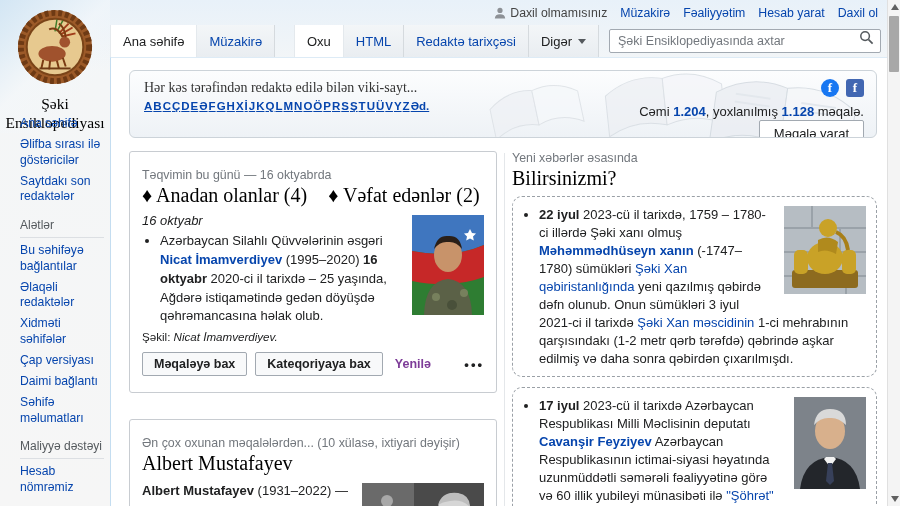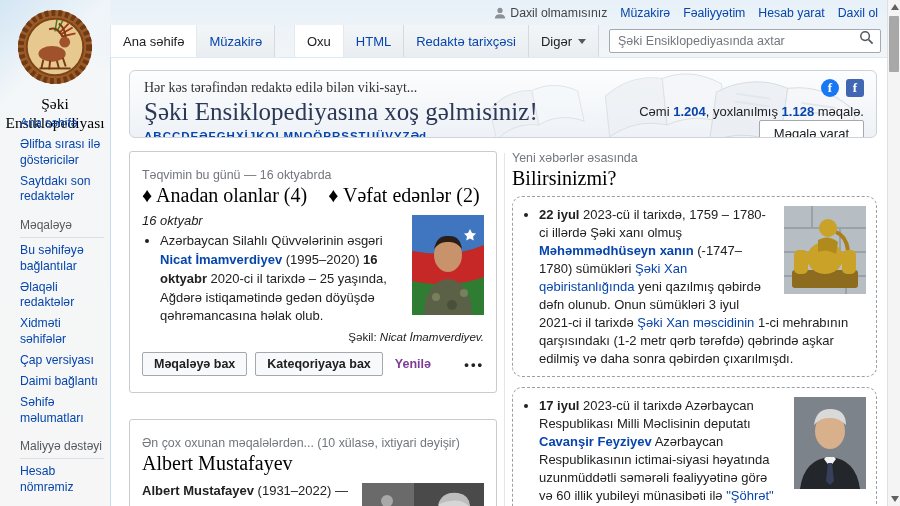--- a/index.html
+++ b/index.html
@@ -71,21 +71,21 @@
   .section-label{ font-size:12.4px; color:#72777d; }
   .serif-h{ font-family:"Liberation Serif", serif; font-size:20px; color:#000; margin:2px 0 6px 0; }
 
   
   .card{ border:1px solid #c8ccd1; border-radius:3px; padding:16px 12px; }
   #calendar-card{ margin-bottom:26px; }
   #calendar-heading .part2{ margin-left:16px; }
   .date-italic{ font-style:italic; font-size:13px; margin:2px 0 4px 0; }
   .entry-list{ margin:4px 0 4px 0; padding-left:18px; font-size:13px; line-height:1.45; }
   .entry-list li{ margin-bottom:4px; }
-  .caption{ font-size:11.6px; color:#202122; clear:none; margin-top:2px;text-align:right; }
+  .caption{ font-size:11.6px; color:#202122; clear:none; margin-top:2px; }
   .float-img{ float:right; margin:2px 0 6px 10px; display:block; }
   .btn-row{ margin-top:9px; clear:both; display:flex; align-items:center; }
   .btn{ display:inline-block; padding:4px 11px; margin-right:8px; background:#f8f9fa; border:1px solid #a2a9b1; border-radius:2px; font-weight:bold; font-size:12.5px; color:#202122; }
   .refresh-link{ color:#7d3c98; font-weight:bold; font-size:12.5px; margin-left:4px; }
   .more-dots{ margin-left:auto; color:#202122; font-weight:bold; letter-spacing:2px; font-size:13px; }
 
   
   #featured-card p{ margin:4px 0; font-size:13px; line-height:1.5; }
 
   
@@ -175,21 +175,21 @@
 <nav id="sidebar">
   <div class="portal">
     <ul class="portal-list">
 
     <li><a>Ana səhifə</a></li>
         <li><a>Əlifba sırası ilə göstəricilər</a></li>
         <li><a>Saytdakı son redaktələr</a></li>
       </ul>
   </div>
   <div class="portal">
-    <h3 class="portal-title">Məqaləyə</h3>
+    <h3 class="portal-title">Alətlər</h3>
     <ul class="portal-list">
 
     <li><a>Bu səhifəyə bağlantılar</a></li>
         <li><a>Əlaqəli redaktələr</a></li>
         <li><a>Xidməti səhifələr</a></li>
         <li><a>Çap versiyası</a></li>
         <li><a>Daimi bağlantı</a></li>
         <li><a>Səhifə məlumatları</a></li>
       </ul>
   </div>
@@ -219,21 +219,20 @@
         <rect x="88" y="24" width="36" height="2" fill="#dde2e8"></rect>
           <rect x="88" y="32" width="36" height="2" fill="#dde2e8"></rect>
       </g>
       <g transform="translate(60,30) rotate(-12)">
         <path d="M0 18 Q22 2 46 8 L46 44 Q22 36 0 50 Z" fill="#eef1f5" stroke="#d8dde2"></path>
         <path d="M92 18 Q70 2 46 8 L46 44 Q70 36 92 50 Z" fill="#f5f7fa" stroke="#d8dde2"></path>
       </g>
     </svg>
     <div id="banner-text">
       <div id="banner-tagline">Hər kəs tərəfindən redaktə edilə bilən viki-sayt...</div>
-      <div id="banner-welcome">Şəki Ensiklopediyasına xoş gəlmisiniz!</div>
       <div id="alphabet">
 
       <a>A</a>
           <a>B</a>
           <a>C</a>
           <a>Ç</a>
           <a>D</a>
           <a>E</a>
           <a>Ə</a>
           <a>F</a>

